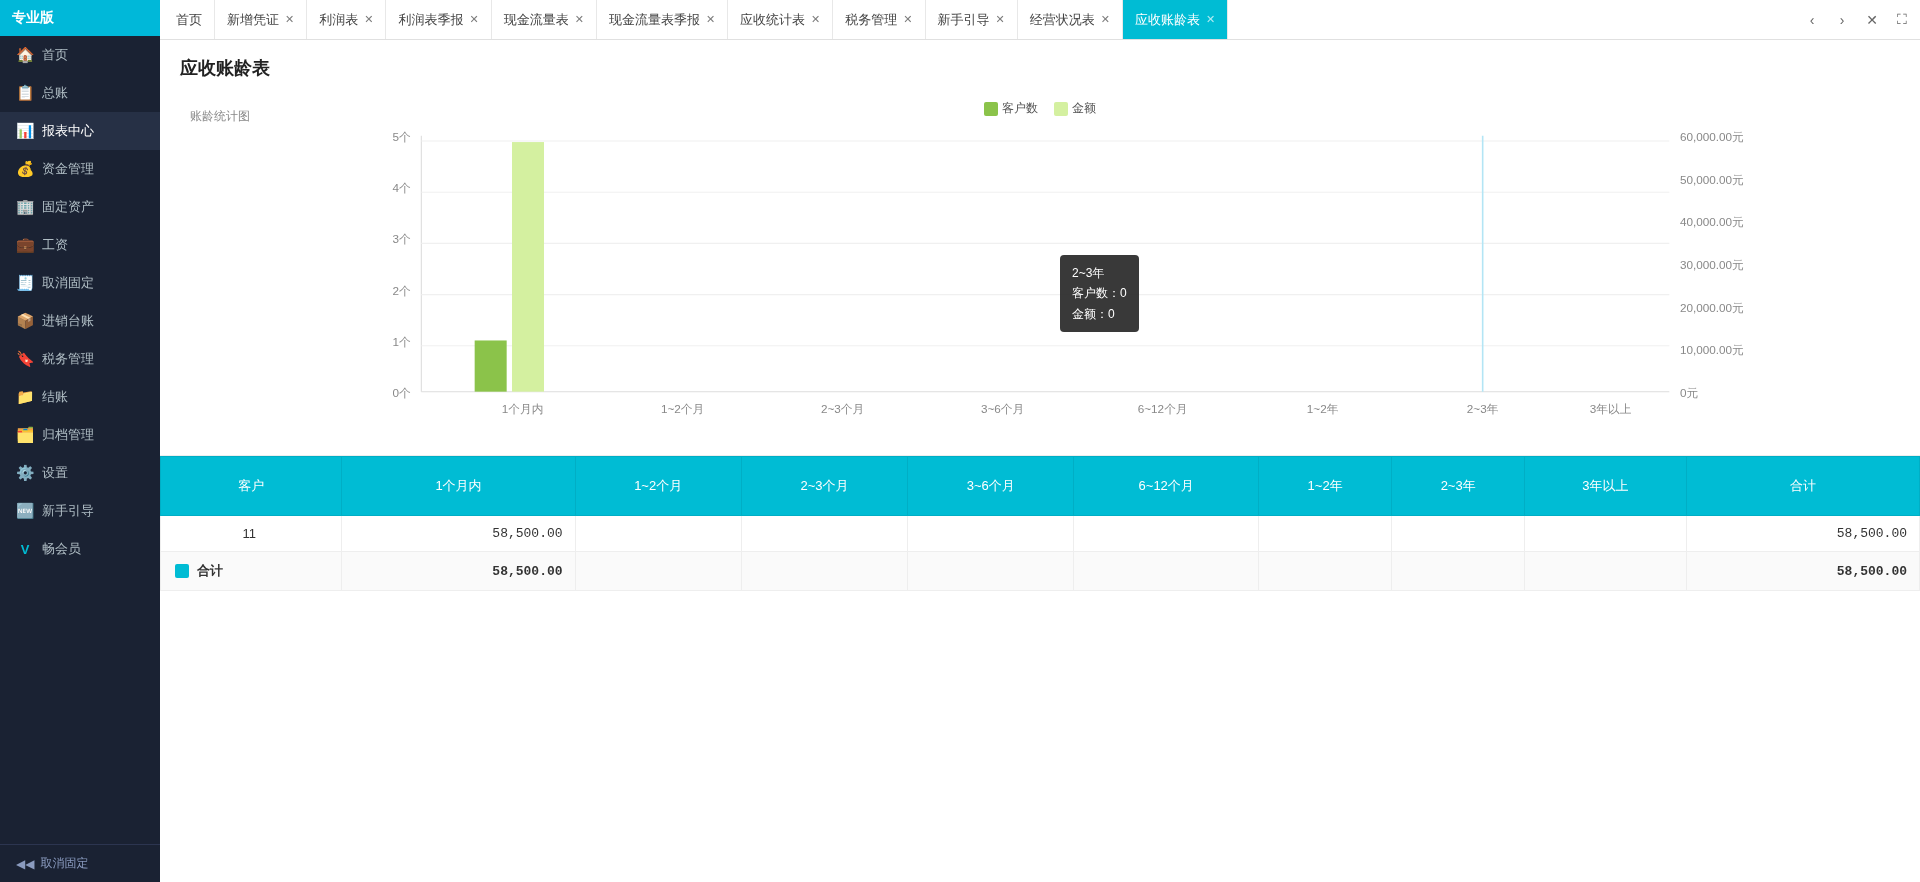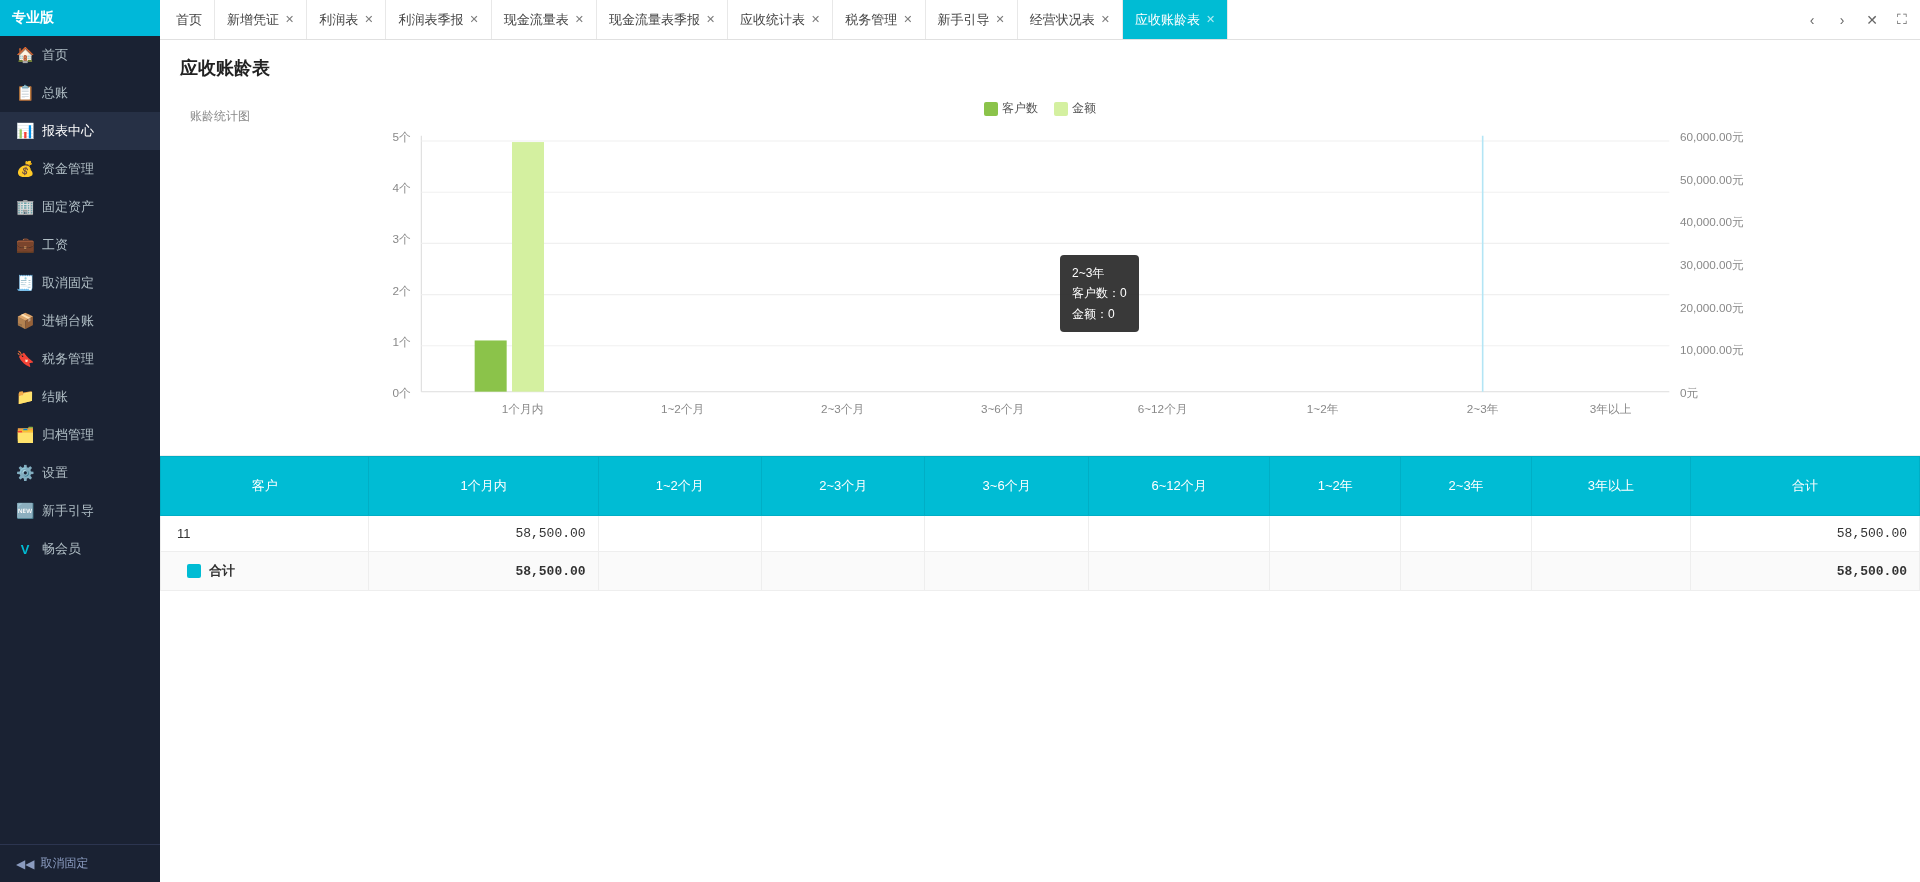--- a/index.html
+++ b/index.html
@@ -250,21 +250,21 @@
     tbody tr {
       background: #fff;
     }
     tbody td {
       padding: 10px 8px;
       text-align: center;
       font-size: 13px;
       color: #333;
       border: 1px solid #eee;
     }
-    tbody td.left { text-align: left; padding-left: 16px; }
+    tbody td.left { text-align: center; padding-left: 4px; }
     tbody td.right { text-align: right; padding-right: 12px; font-family: Liberation Mono, monospace; }
     tbody td.bold { font-weight: bold; }
     .total-row td {
       font-weight: bold;
       background: #fafafa;
     }
     .total-label {
       display: flex;
       align-items: center;
       gap: 4px;

